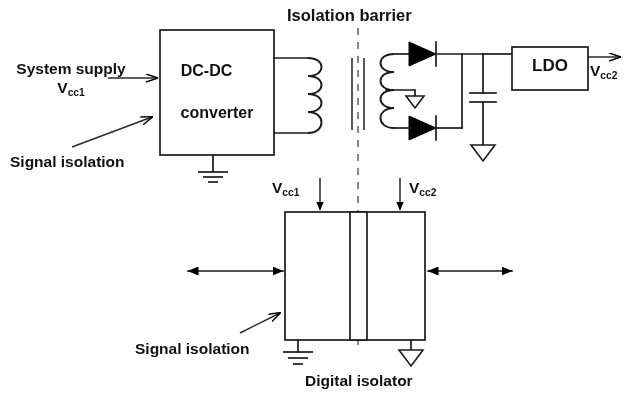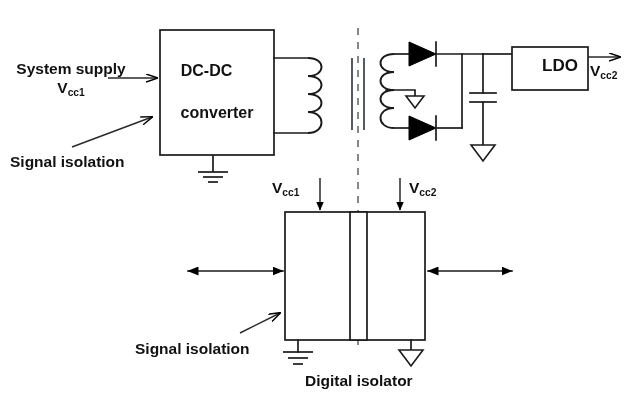--- a/index.html
+++ b/index.html
@@ -239,32 +239,33 @@
       <line class="gnd" x1="288" y1="358" x2="308" y2="358"></line>
       <line class="gnd" x1="293" y1="364" x2="303" y2="364"></line>
     </g>
 
     <g>
       <line class="wire" x1="411" y1="340" x2="411" y2="350"></line>
       <polygon class="hollow-tri" points="399,350 423,350 411,366"></polygon>
     </g>
   </svg>
 
+  <div class="lbl lbl-17" style="left:287px; top:6px;">Isolation barrier</div>
 
   <div class="lbl lbl-16 ctr" style="left:6px; top:60px; width:130px;">System supply</div>
 
   <div class="lbl lbl-16 ctr" style="left:6px; top:79px; width:130px;"><span>V</span><sub>cc1</sub></div>
 
   <div class="lbl lbl-16" style="left:10px; top:153px;">Signal isolation</div>
 
   <div class="boxtext" style="left:160px; top:62px; width:93px; font-size:16px;">DC-DC</div>
 
   <div class="boxtext" style="left:160px; top:86px; width:114px; font-size:16px;margin-top:18px;">converter</div>
 
-  <div class="boxtext" style="left:512px; top:56px; width:76px; font-size:17px;padding-left:10px;">LDO</div>
+  <div class="boxtext" style="left:512px; top:56px; width:76px; font-size:17px;">LDO</div>
 
   <div class="lbl lbl-16" style="left:590px; top:62px;"><span>V</span><sub>cc2</sub></div>
 
   <div class="lbl lbl-16" style="left:272px; top:179px;"><span>V</span><sub>cc1</sub></div>
 
   <div class="lbl lbl-16" style="left:409px; top:179px;"><span>V</span><sub>cc2</sub></div>
 
   <div class="lbl lbl-16" style="left:305px; top:372px;">Digital isolator</div>
 
   <div class="lbl lbl-16" style="left:135px; top:340px;">Signal isolation</div>

